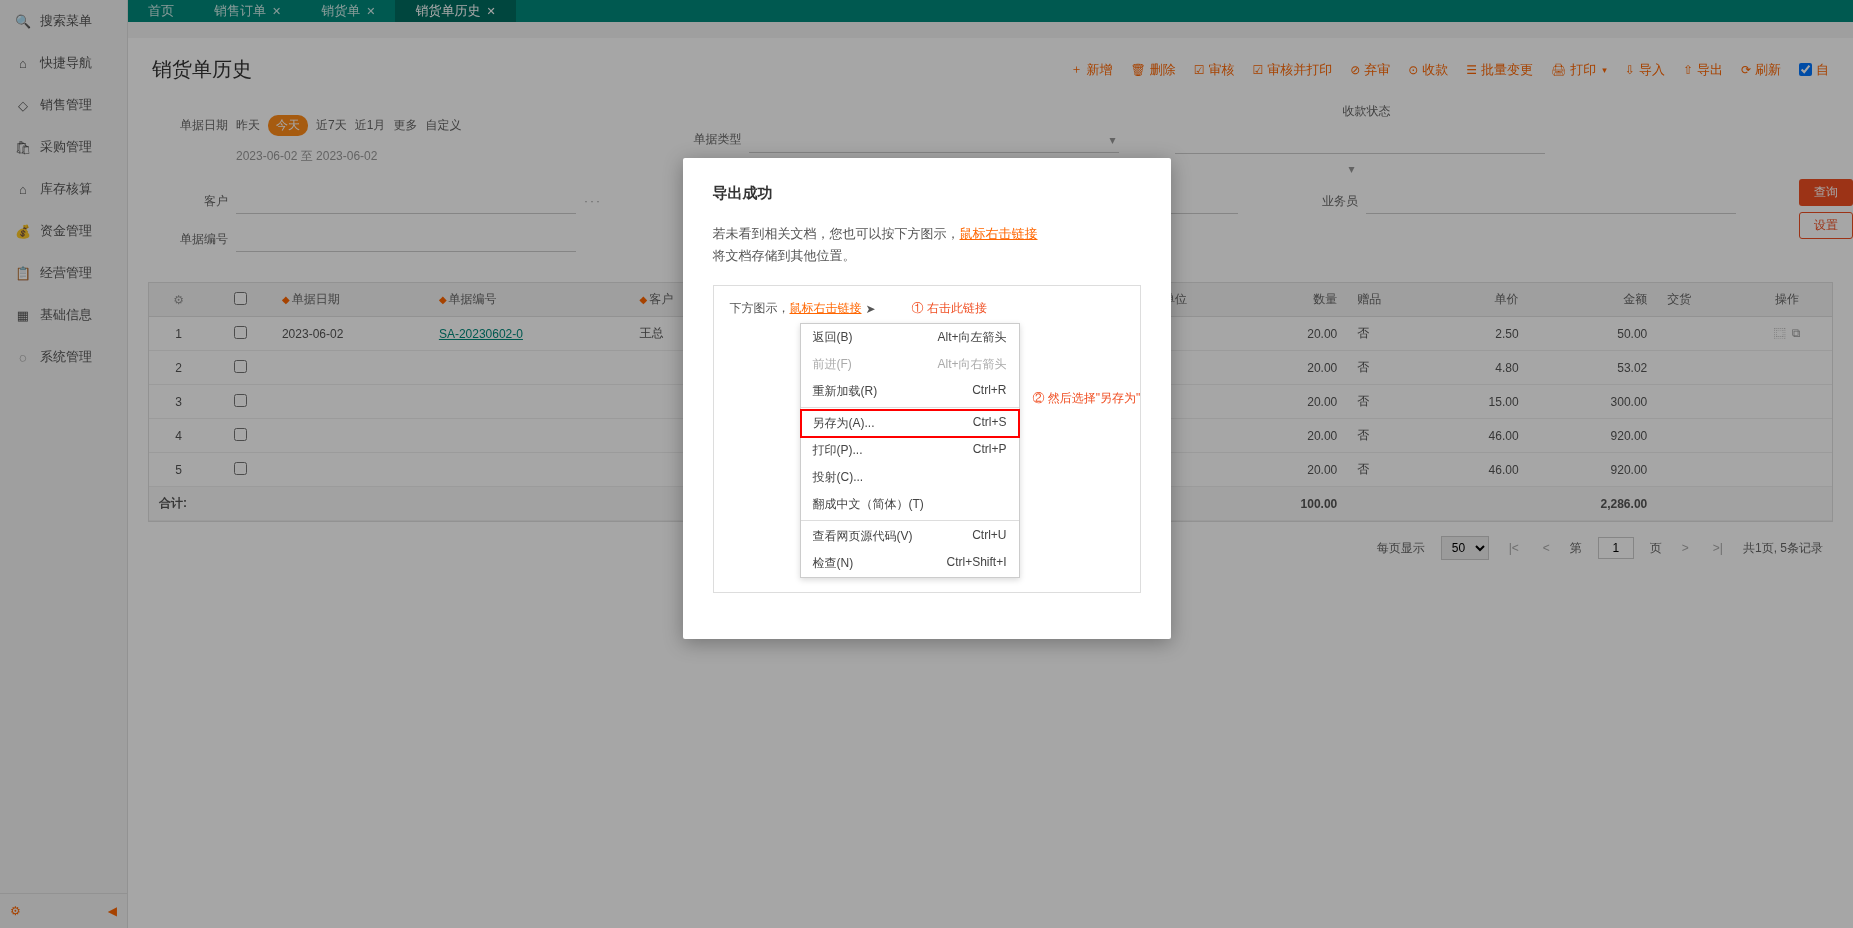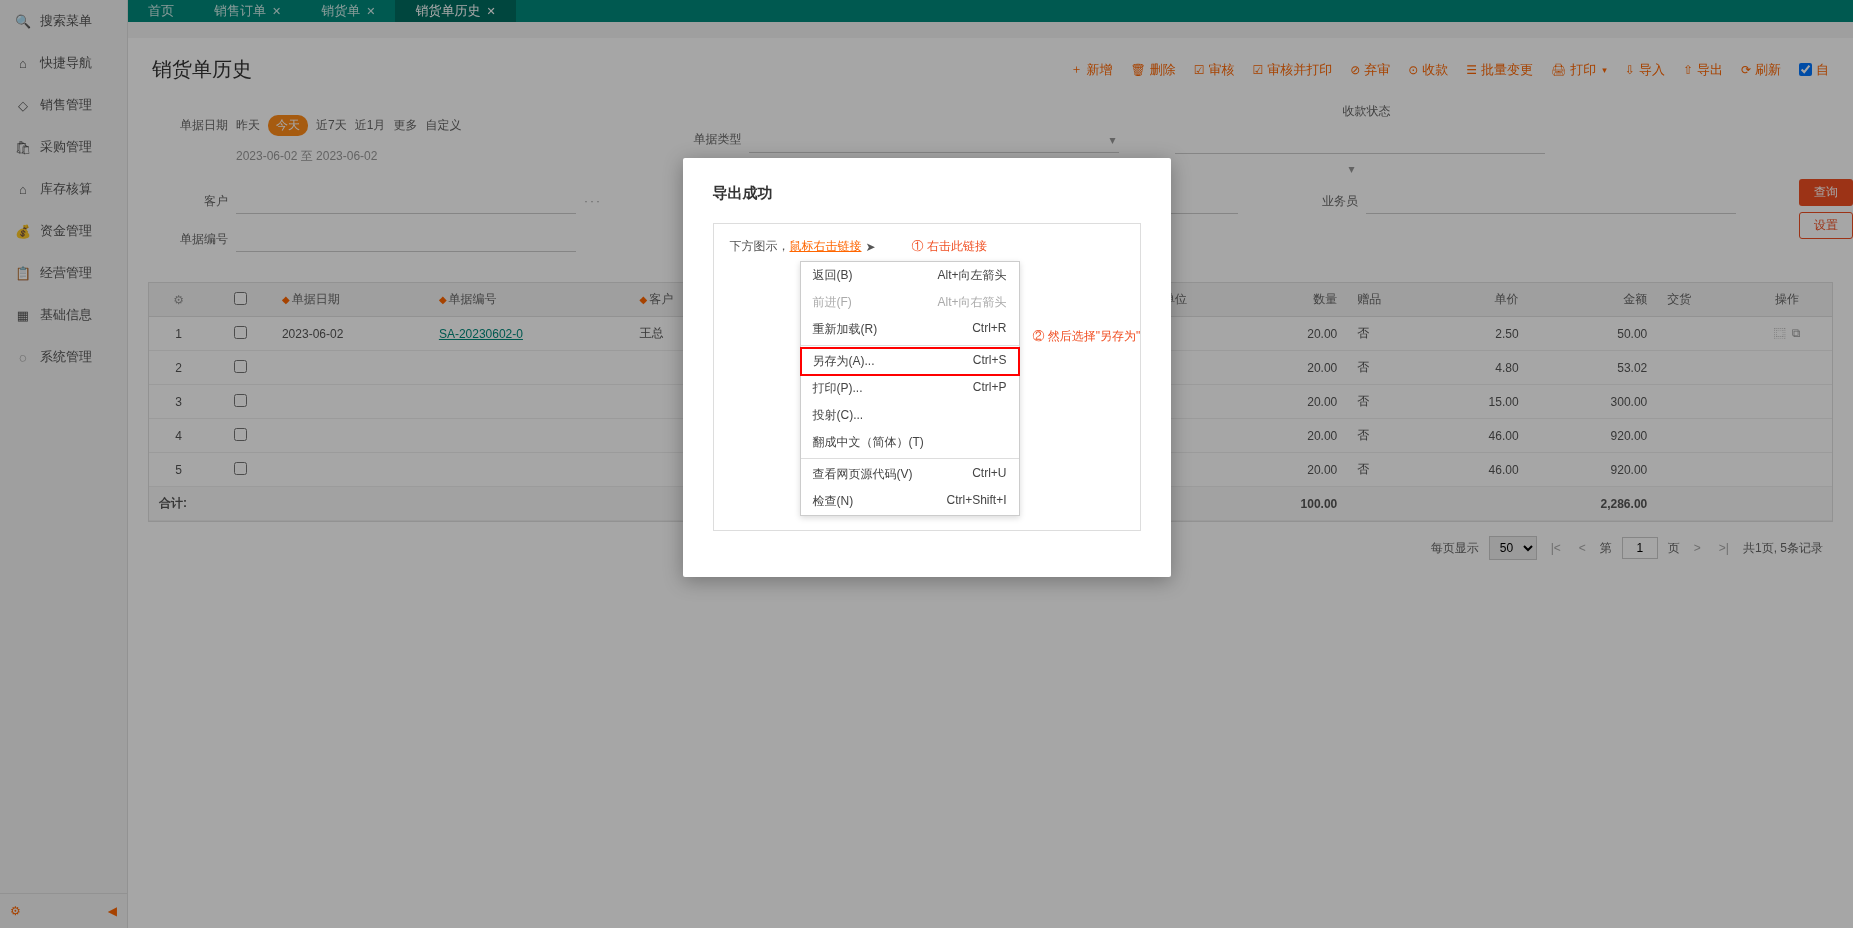--- a/index.html
+++ b/index.html
@@ -52,21 +52,21 @@
 td { border-bottom: 1px solid #eee; padding: 8px 10px; color: #555; white-space: nowrap; }
 th.right, td.right { text-align: right; }
 th.center, td.center { text-align: center; }
 .link { color: #00897b; text-decoration: underline; cursor: pointer; }
 .sort-ind { color: #f60; font-size: 10px; margin-right: 2px; }
 .sum-row { background: #f9f9f9; font-weight: bold; }
 .gear-cell { text-align: center; color: #999; }
 .op-icons { display: flex; gap: 6px; justify-content: center; color: #999; }
 
 
-.pager { display: flex; justify-content: flex-end; align-items: center; gap: 10px; padding: 14px 30px; color: #666; font-size: 12px; }
+.pager { display: flex; justify-content: flex-end; align-items: center; gap: 16px; padding: 14px 30px; color: #666; font-size: 12px; }
 .pager select, .pager input { border: 1px solid #ccc; padding: 3px 6px; font-size: 12px; }
 .pager input { width: 36px; text-align: center; }
 .pager .nav { color: #aaa; cursor: pointer; padding: 0 4px; }
 
 
 .overlay { position: absolute; inset: 0; background: rgba(0,0,0,0.35); display: flex; align-items: flex-start; justify-content: center; padding-top: 158px; }
 .modal { width: 488px; background: #fff; border-radius: 2px; box-shadow: 0 4px 20px rgba(0,0,0,0.3); padding: 26px 30px 22px; }
 .modal-title { font-size: 15px; font-weight: bold; margin-bottom: 20px; }
 .modal-text { font-size: 13px; color: #555; line-height: 1.7; margin-bottom: 18px; }
 .modal-text .olink { color: #f60; text-decoration: underline; }
@@ -385,20 +385,24 @@
     <span>页</span>
     <span class="nav">&gt;</span>
     <span class="nav">&gt;|</span>
     <span>共1页, 5条记录</span>
   </div>
 </div>
 
 <div class="overlay">
   <div class="modal">
     <div class="modal-title">导出成功</div>
+    <div class="modal-text">
+      <span>若未看到相关文档，您也可以按下方图示，</span><span class="olink">鼠标右击链接</span><br>
+      <span>将文档存储到其他位置。</span>
+    </div>
     <div class="modal-img">
       <div class="mi-head">
         <span>下方图示，</span>
         <span class="olink2">鼠标右击链接</span>
         <span style="margin-left:4px;">➤</span>
         <span class="mi-note1">① 右击此链接</span>
       </div>
       <div class="ctx-menu">
         <div id="ctx-rows">
             <div class="ctx-row">

